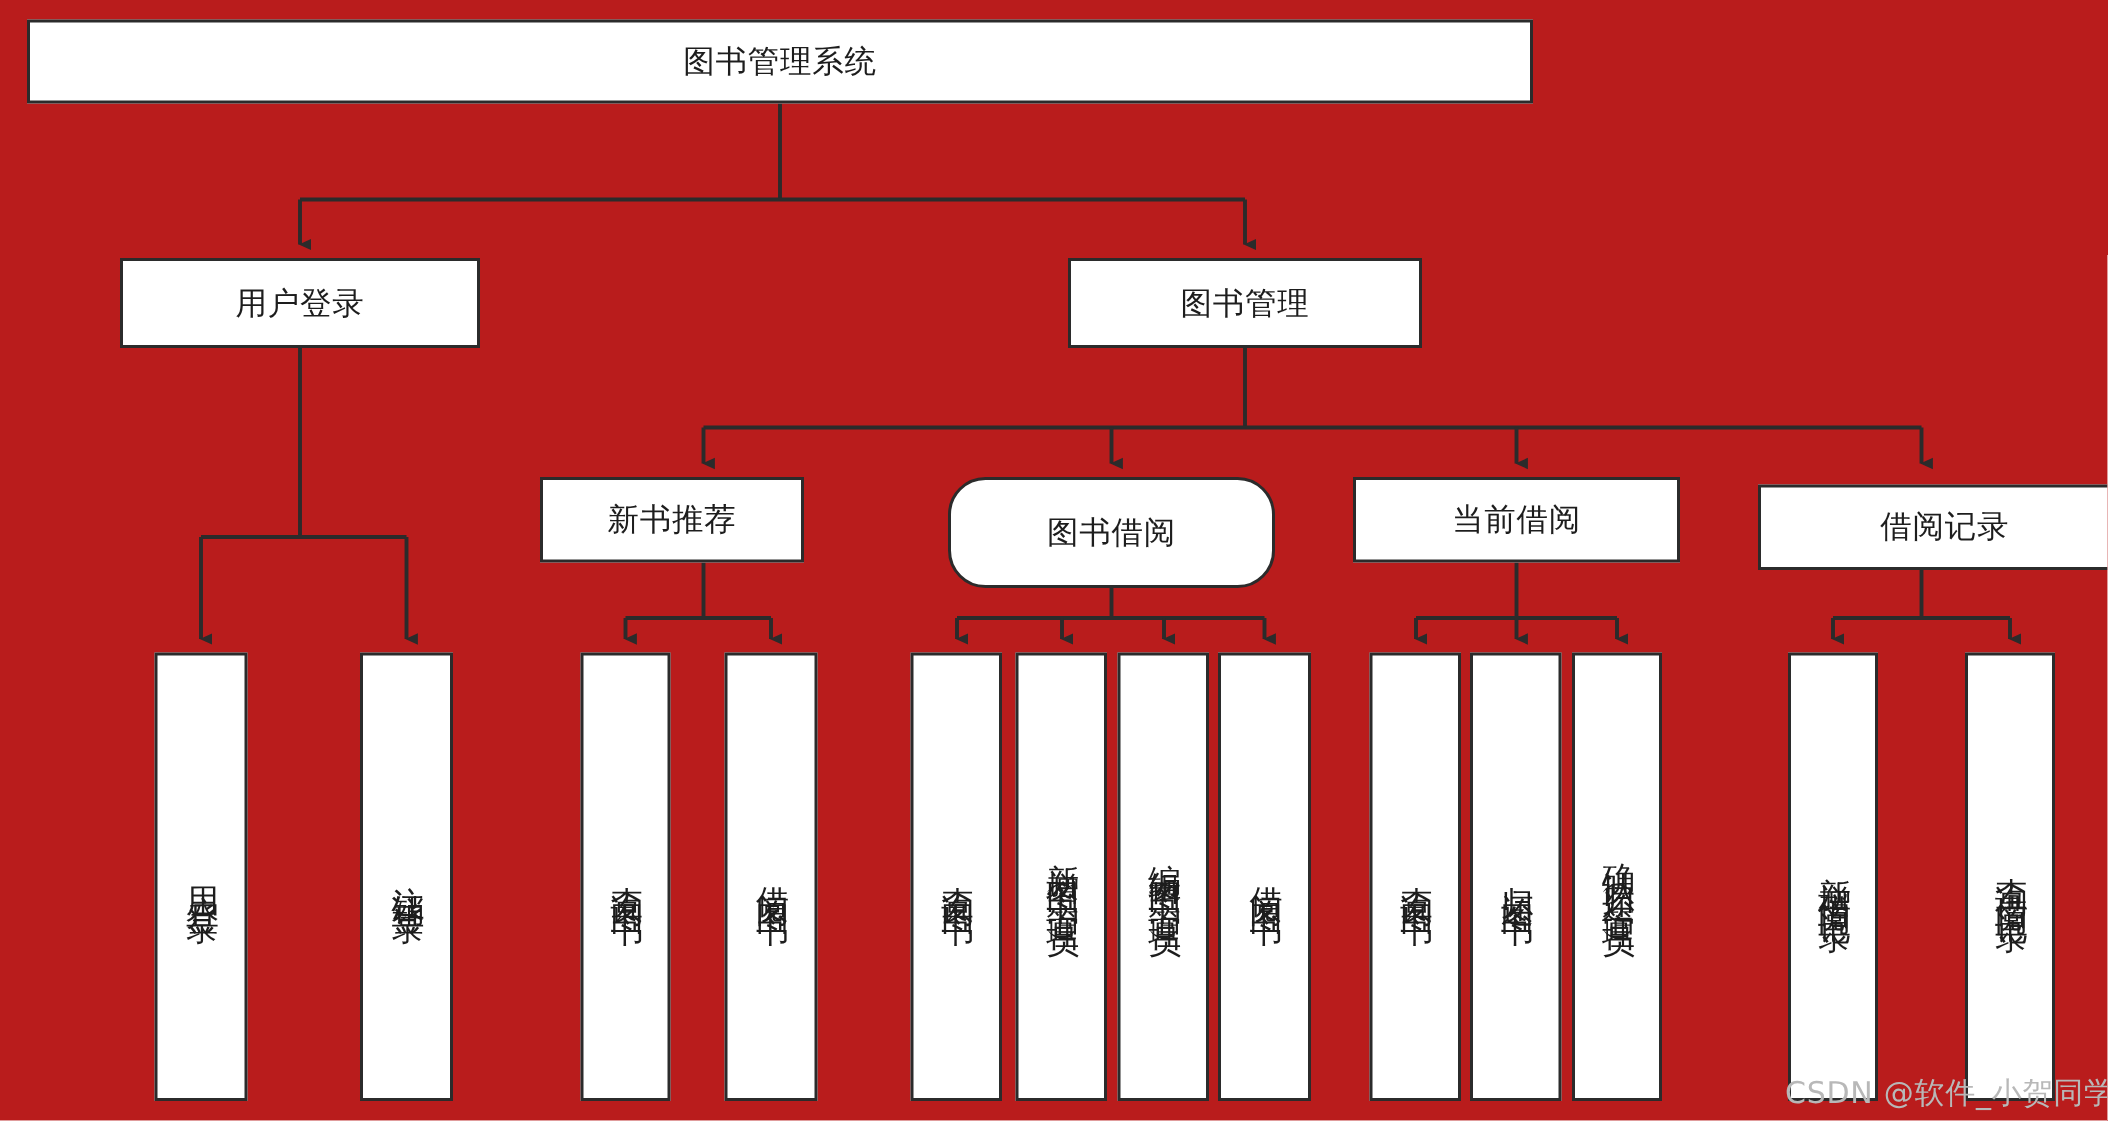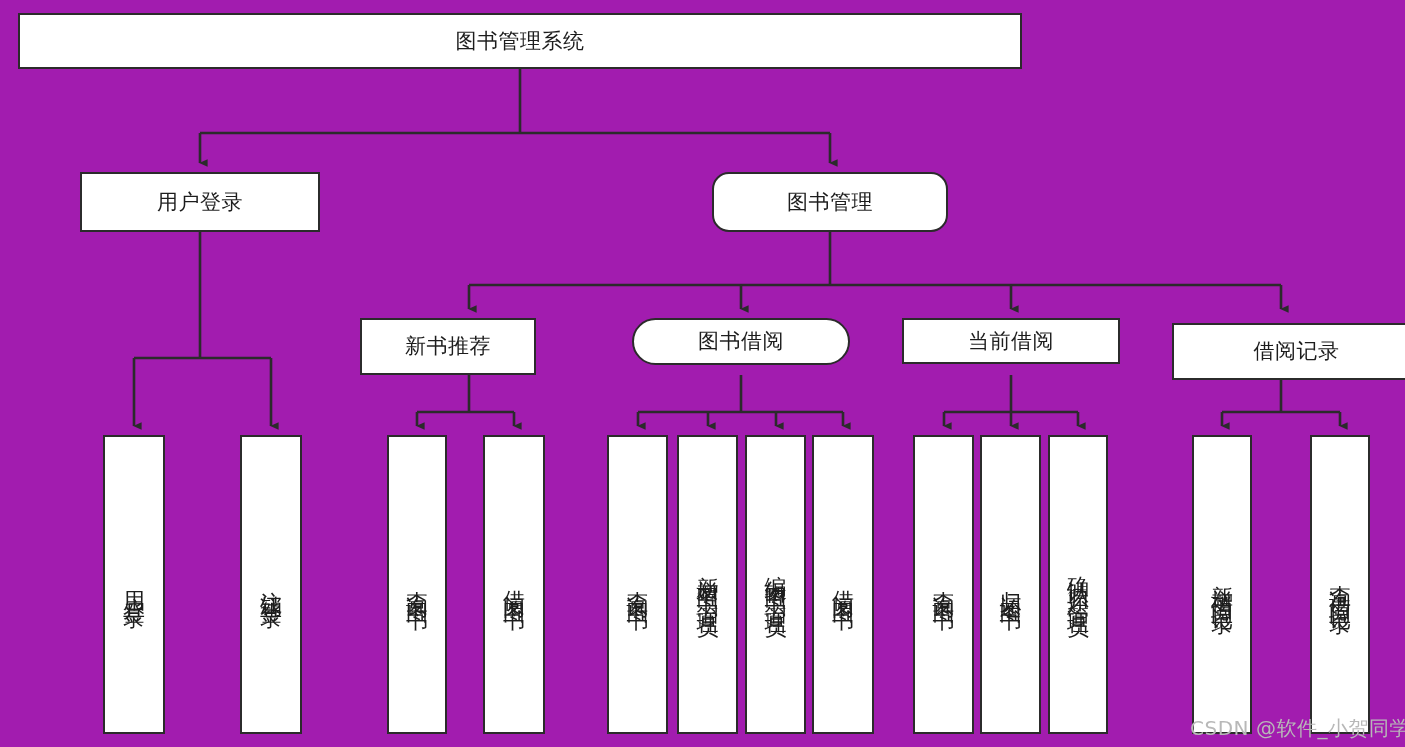--- a/index.html
+++ b/index.html
@@ -7,21 +7,21 @@
     padding: 0;
     background: #ffffff;
   }
   body {
     font-family: "DejaVu Sans", "Liberation Sans", sans-serif;
   }
   #canvas {
     position: relative;
     width: 1405px;
     height: 747px;
-    background: #a21caf;
+    background: #b91c1c;
     overflow: hidden;
   }
   svg.edges {
     position: absolute;
     left: 0;
     top: 0;
     width: 1405px;
     height: 747px;
     pointer-events: none;
   }
@@ -114,30 +114,30 @@
       </g>
   </svg>
 
   <div id="node-layer">
       <div class="node horizontal" style="left: 18px; top: 13px; width: 1004px; height: 56px;">
         <span class="label">图书管理系统</span>
       </div>
       <div class="node horizontal" style="left: 80px; top: 172px; width: 240px; height: 60px;">
         <span class="label">用户登录</span>
       </div>
-      <div class="node horizontal" style="left: 712px; top: 172px; width: 236px; height: 60px; border-radius: 17px;">
+      <div class="node horizontal" style="left: 712px; top: 172px; width: 236px; height: 60px;">
         <span class="label">图书管理</span>
       </div>
       <div class="node horizontal" style="left: 360px; top: 318px; width: 176px; height: 57px;">
         <span class="label">新书推荐</span>
       </div>
-      <div class="node horizontal" style="left: 632px; top: 318px; width: 218px; height: 47px; border-radius: 25px;">
+      <div class="node horizontal" style="left: 632px; top: 318px; width: 218px; height: 74px; border-radius: 25px;">
         <span class="label">图书借阅</span>
       </div>
-      <div class="node horizontal" style="left: 902px; top: 318px; width: 218px; height: 46px;">
+      <div class="node horizontal" style="left: 902px; top: 318px; width: 218px; height: 57px;">
         <span class="label">当前借阅</span>
       </div>
       <div class="node horizontal" style="left: 1172px; top: 323px; width: 249px; height: 57px; font-family: Liberation Serif, serif;">
         <span class="label">借阅记录</span>
       </div>
       <div class="node vertical" style="left: 103px; top: 435px; width: 62px; height: 299px;">
         <span class="label">用户登录</span>
       </div>
       <div class="node vertical" style="left: 240px; top: 435px; width: 62px; height: 299px;">
         <span class="label">注销登录</span>

